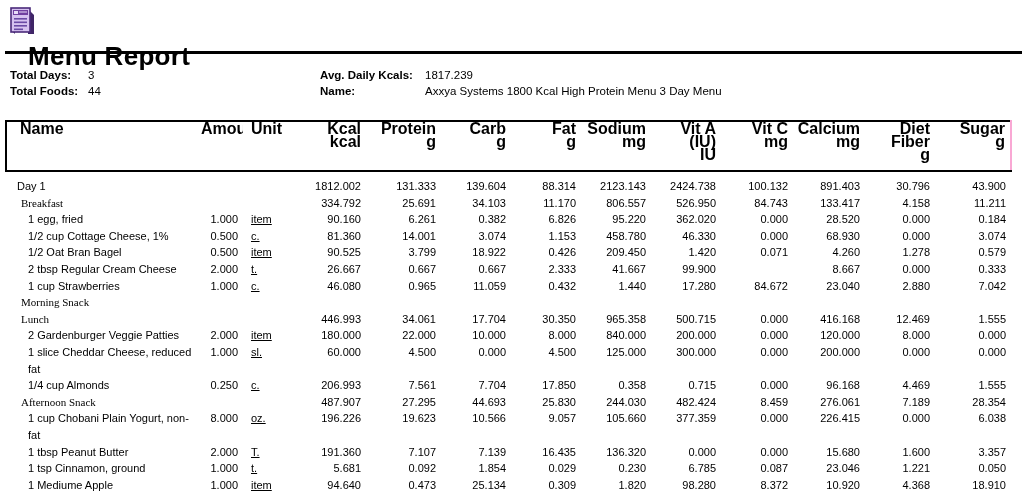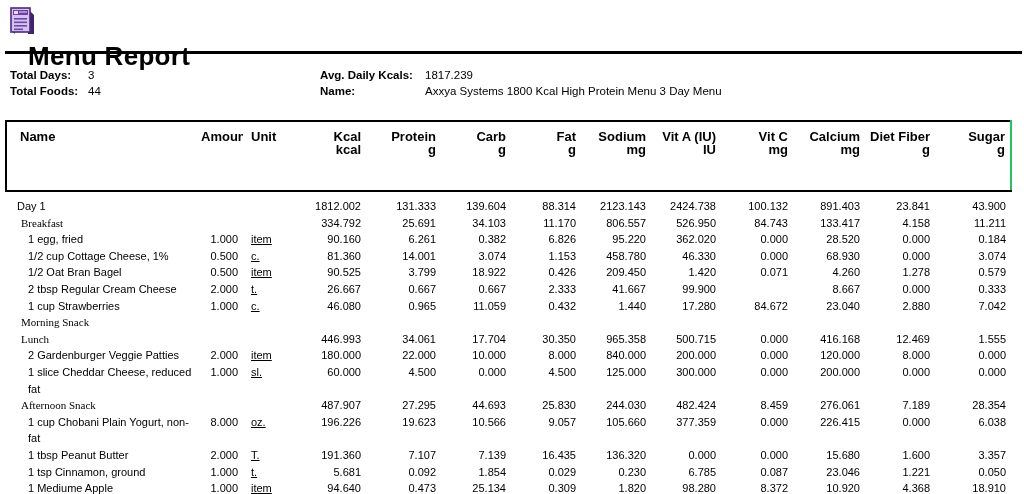--- a/index.html
+++ b/index.html
@@ -15,25 +15,25 @@
   .meta .meta-col.left{width:310px;}
   .meta .lbl{font-weight:bold;display:inline-block;vertical-align:top;}
   .meta .left .lbl{width:78px;}
   .meta .right .lbl{width:105px;}
   .meta .val{display:inline-block;vertical-align:top;}
 
   table.report{border-collapse:collapse;table-layout:fixed;width:1005px;margin:21px 0 0 5px;font-size:11px;}
   th,td{box-sizing:border-box;padding:0;overflow:hidden;}
   thead th{
     border-top:2px solid #000;border-bottom:2px solid #000;
-    font-size:13px;font-weight:bold;vertical-align:top;
-    padding-top:8px;height:70px;line-height:13px;
+    font-size:16px;font-weight:bold;vertical-align:top;
+    height:50px;line-height:13px;
   }
   thead th.h-first{border-left:2px solid #000;}
-  thead th.h-last{border-right:2px solid #22c55e;}
+  thead th.h-last{border-right:2px solid #f9a8d4;}
   thead th.left{text-align:left;}
   thead th.right{text-align:right;padding-right:5px;}
   thead th.h-name{padding-left:13px;}
   thead th.h-unit{padding-left:8px;}
   tbody td{line-height:16.6px;vertical-align:top;}
   td.num{text-align:right;padding-right:5px;}
   td.unit{text-align:left;padding-left:8px;text-decoration:underline;}
   td.name{text-align:left;}
   td.name.ind1{padding-left:11px;margin-top:40px;}
   td.name.ind2{padding-left:15px;font-family:Liberation Serif, serif;}
@@ -162,21 +162,21 @@
           <td class="num"></td>
           <td class="unit"></td>
           <td class="num">1812.002</td>
           <td class="num">131.333</td>
           <td class="num">139.604</td>
           <td class="num">88.314</td>
           <td class="num">2123.143</td>
           <td class="num">2424.738</td>
           <td class="num">100.132</td>
           <td class="num">891.403</td>
-          <td class="num">23.841</td>
+          <td class="num">30.796</td>
           <td class="num">43.900</td>
         </tr>
         <tr>
           <td class="name ind2">Breakfast</td>
           <td class="num"></td>
           <td class="unit"></td>
           <td class="num">334.792</td>
           <td class="num">25.691</td>
           <td class="num">34.103</td>
           <td class="num">11.170</td>
@@ -316,20 +316,35 @@
           <td class="num">0.000</td>
           <td class="num">4.500</td>
           <td class="num">125.000</td>
           <td class="num">300.000</td>
           <td class="num">0.000</td>
           <td class="num">200.000</td>
           <td class="num">0.000</td>
           <td class="num">0.000</td>
         </tr>
         <tr>
+          <td class="name ind3">1/4 cup Almonds</td>
+          <td class="num">0.250</td>
+          <td class="unit">c.</td>
+          <td class="num">206.993</td>
+          <td class="num">7.561</td>
+          <td class="num">7.704</td>
+          <td class="num">17.850</td>
+          <td class="num">0.358</td>
+          <td class="num">0.715</td>
+          <td class="num">0.000</td>
+          <td class="num">96.168</td>
+          <td class="num">4.469</td>
+          <td class="num">1.555</td>
+        </tr>
+        <tr>
           <td class="name ind2">Afternoon Snack</td>
           <td class="num"></td>
           <td class="unit"></td>
           <td class="num">487.907</td>
           <td class="num">27.295</td>
           <td class="num">44.693</td>
           <td class="num">25.830</td>
           <td class="num">244.030</td>
           <td class="num">482.424</td>
           <td class="num">8.459</td>

